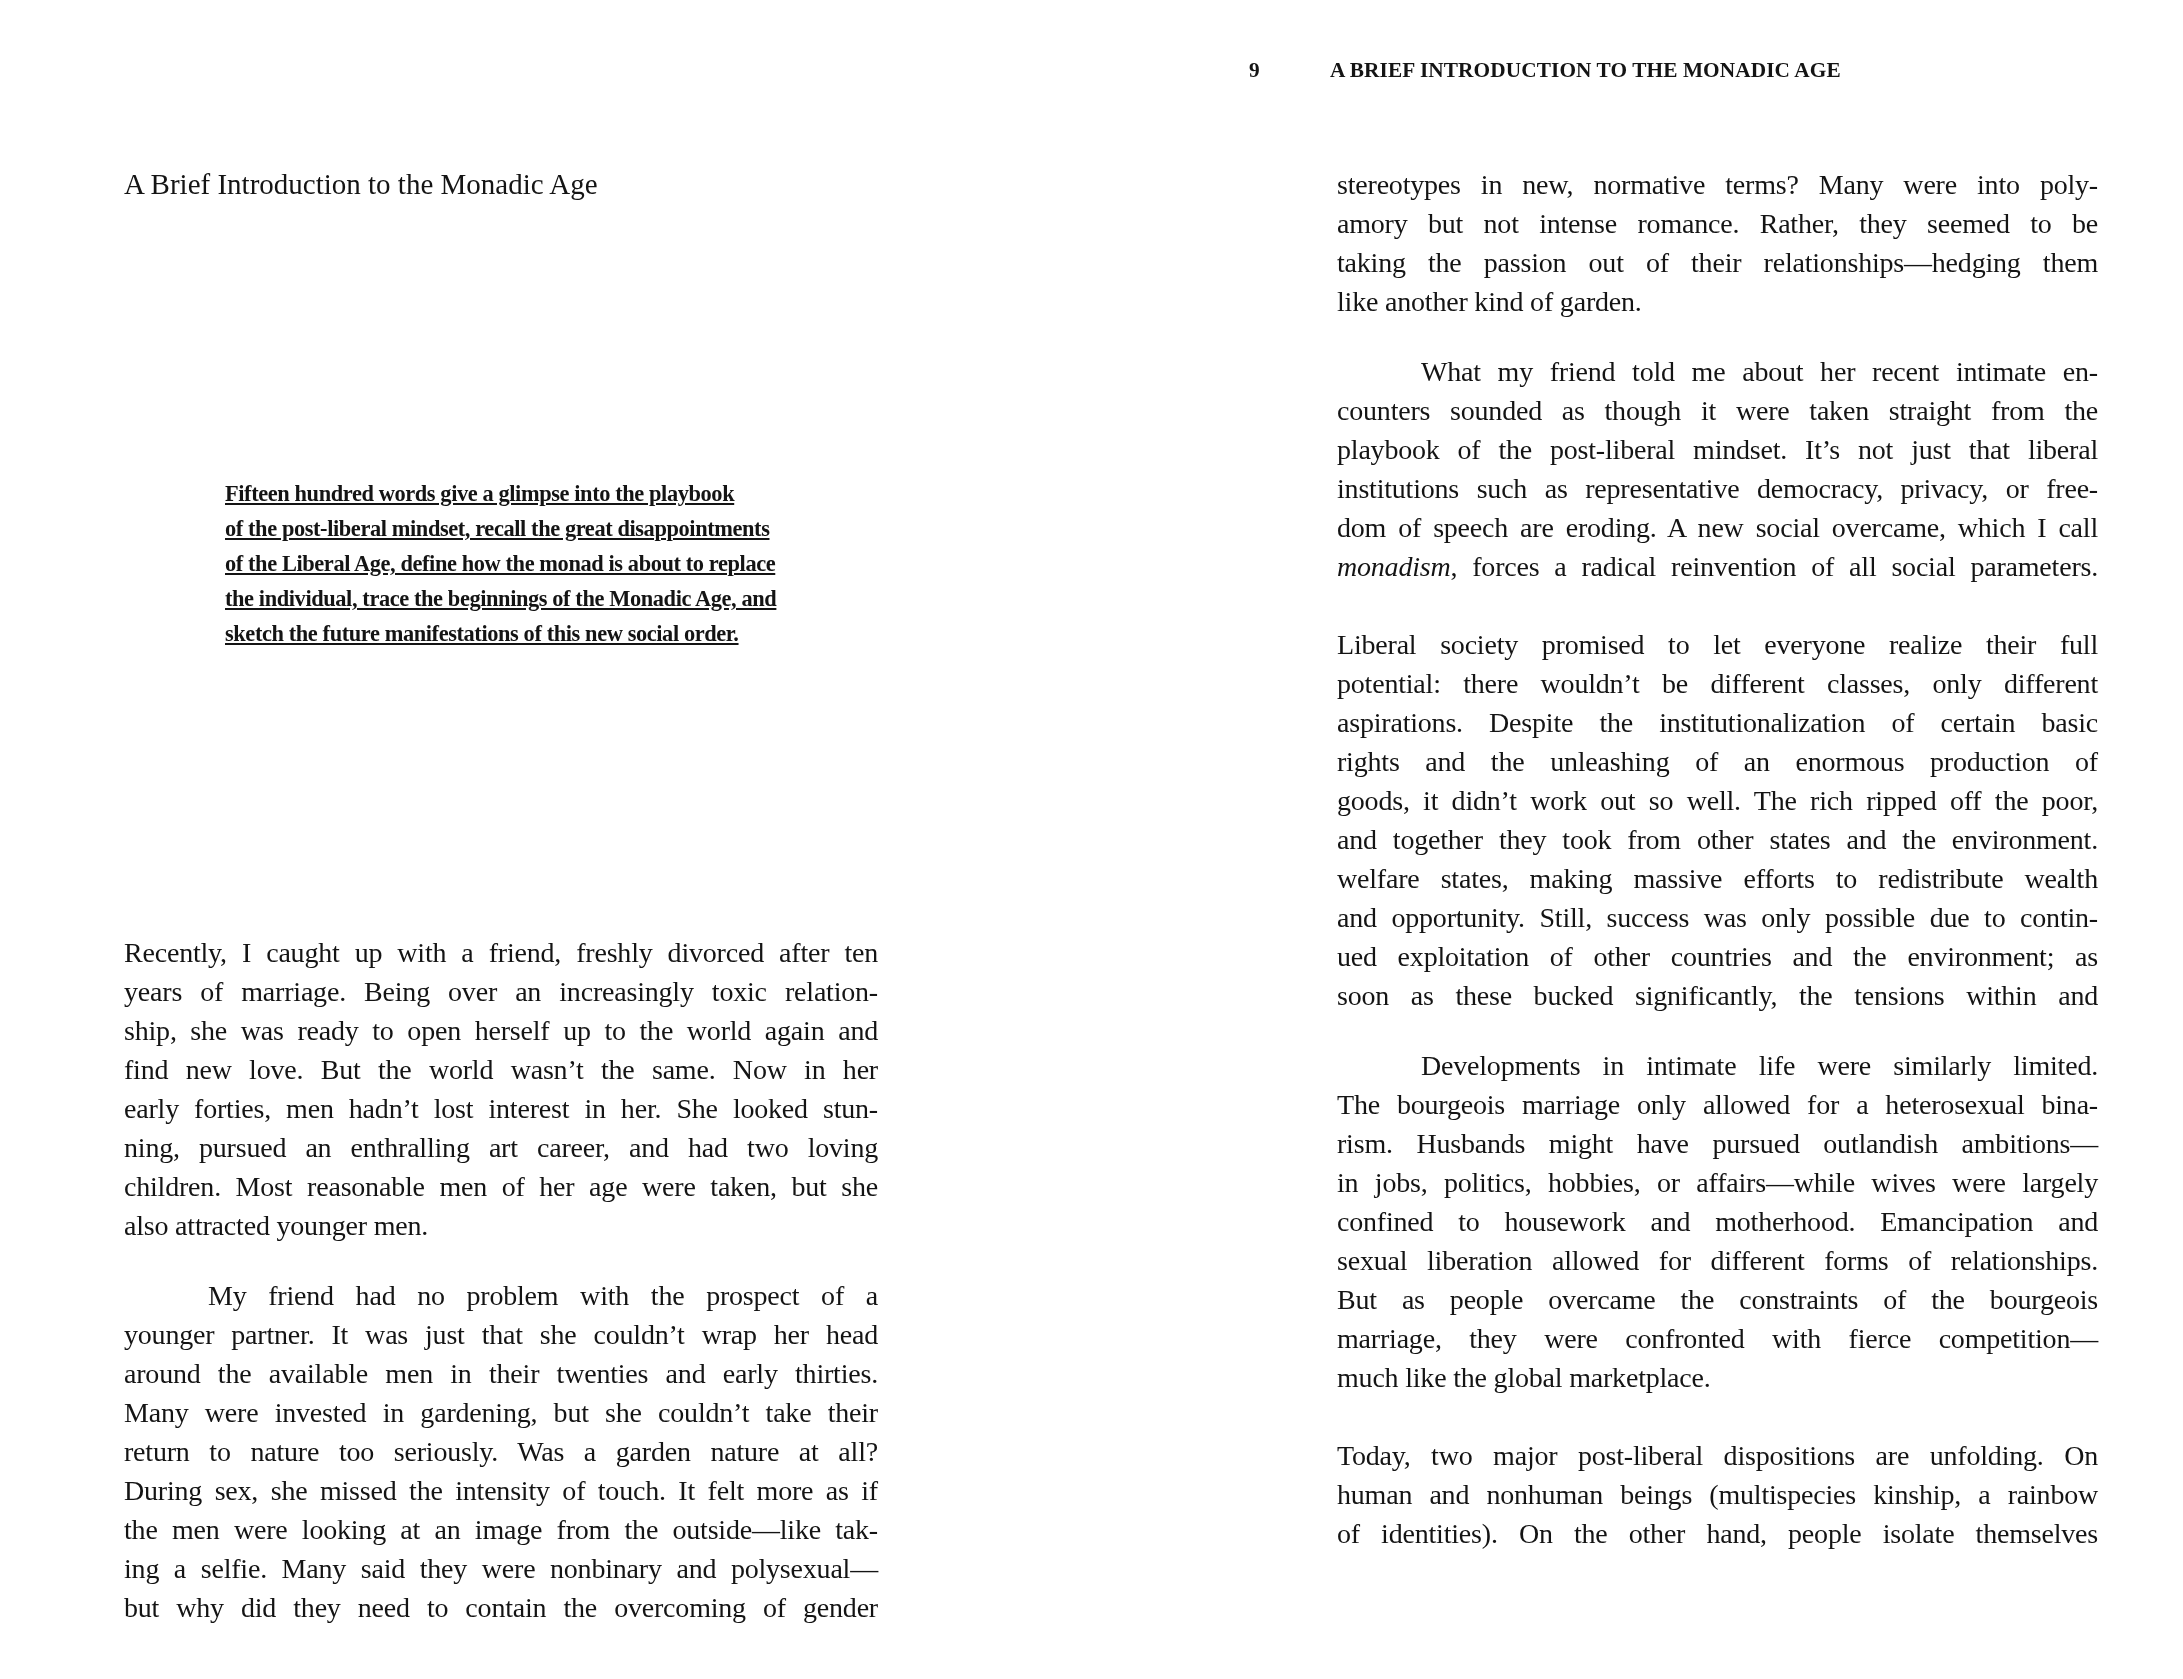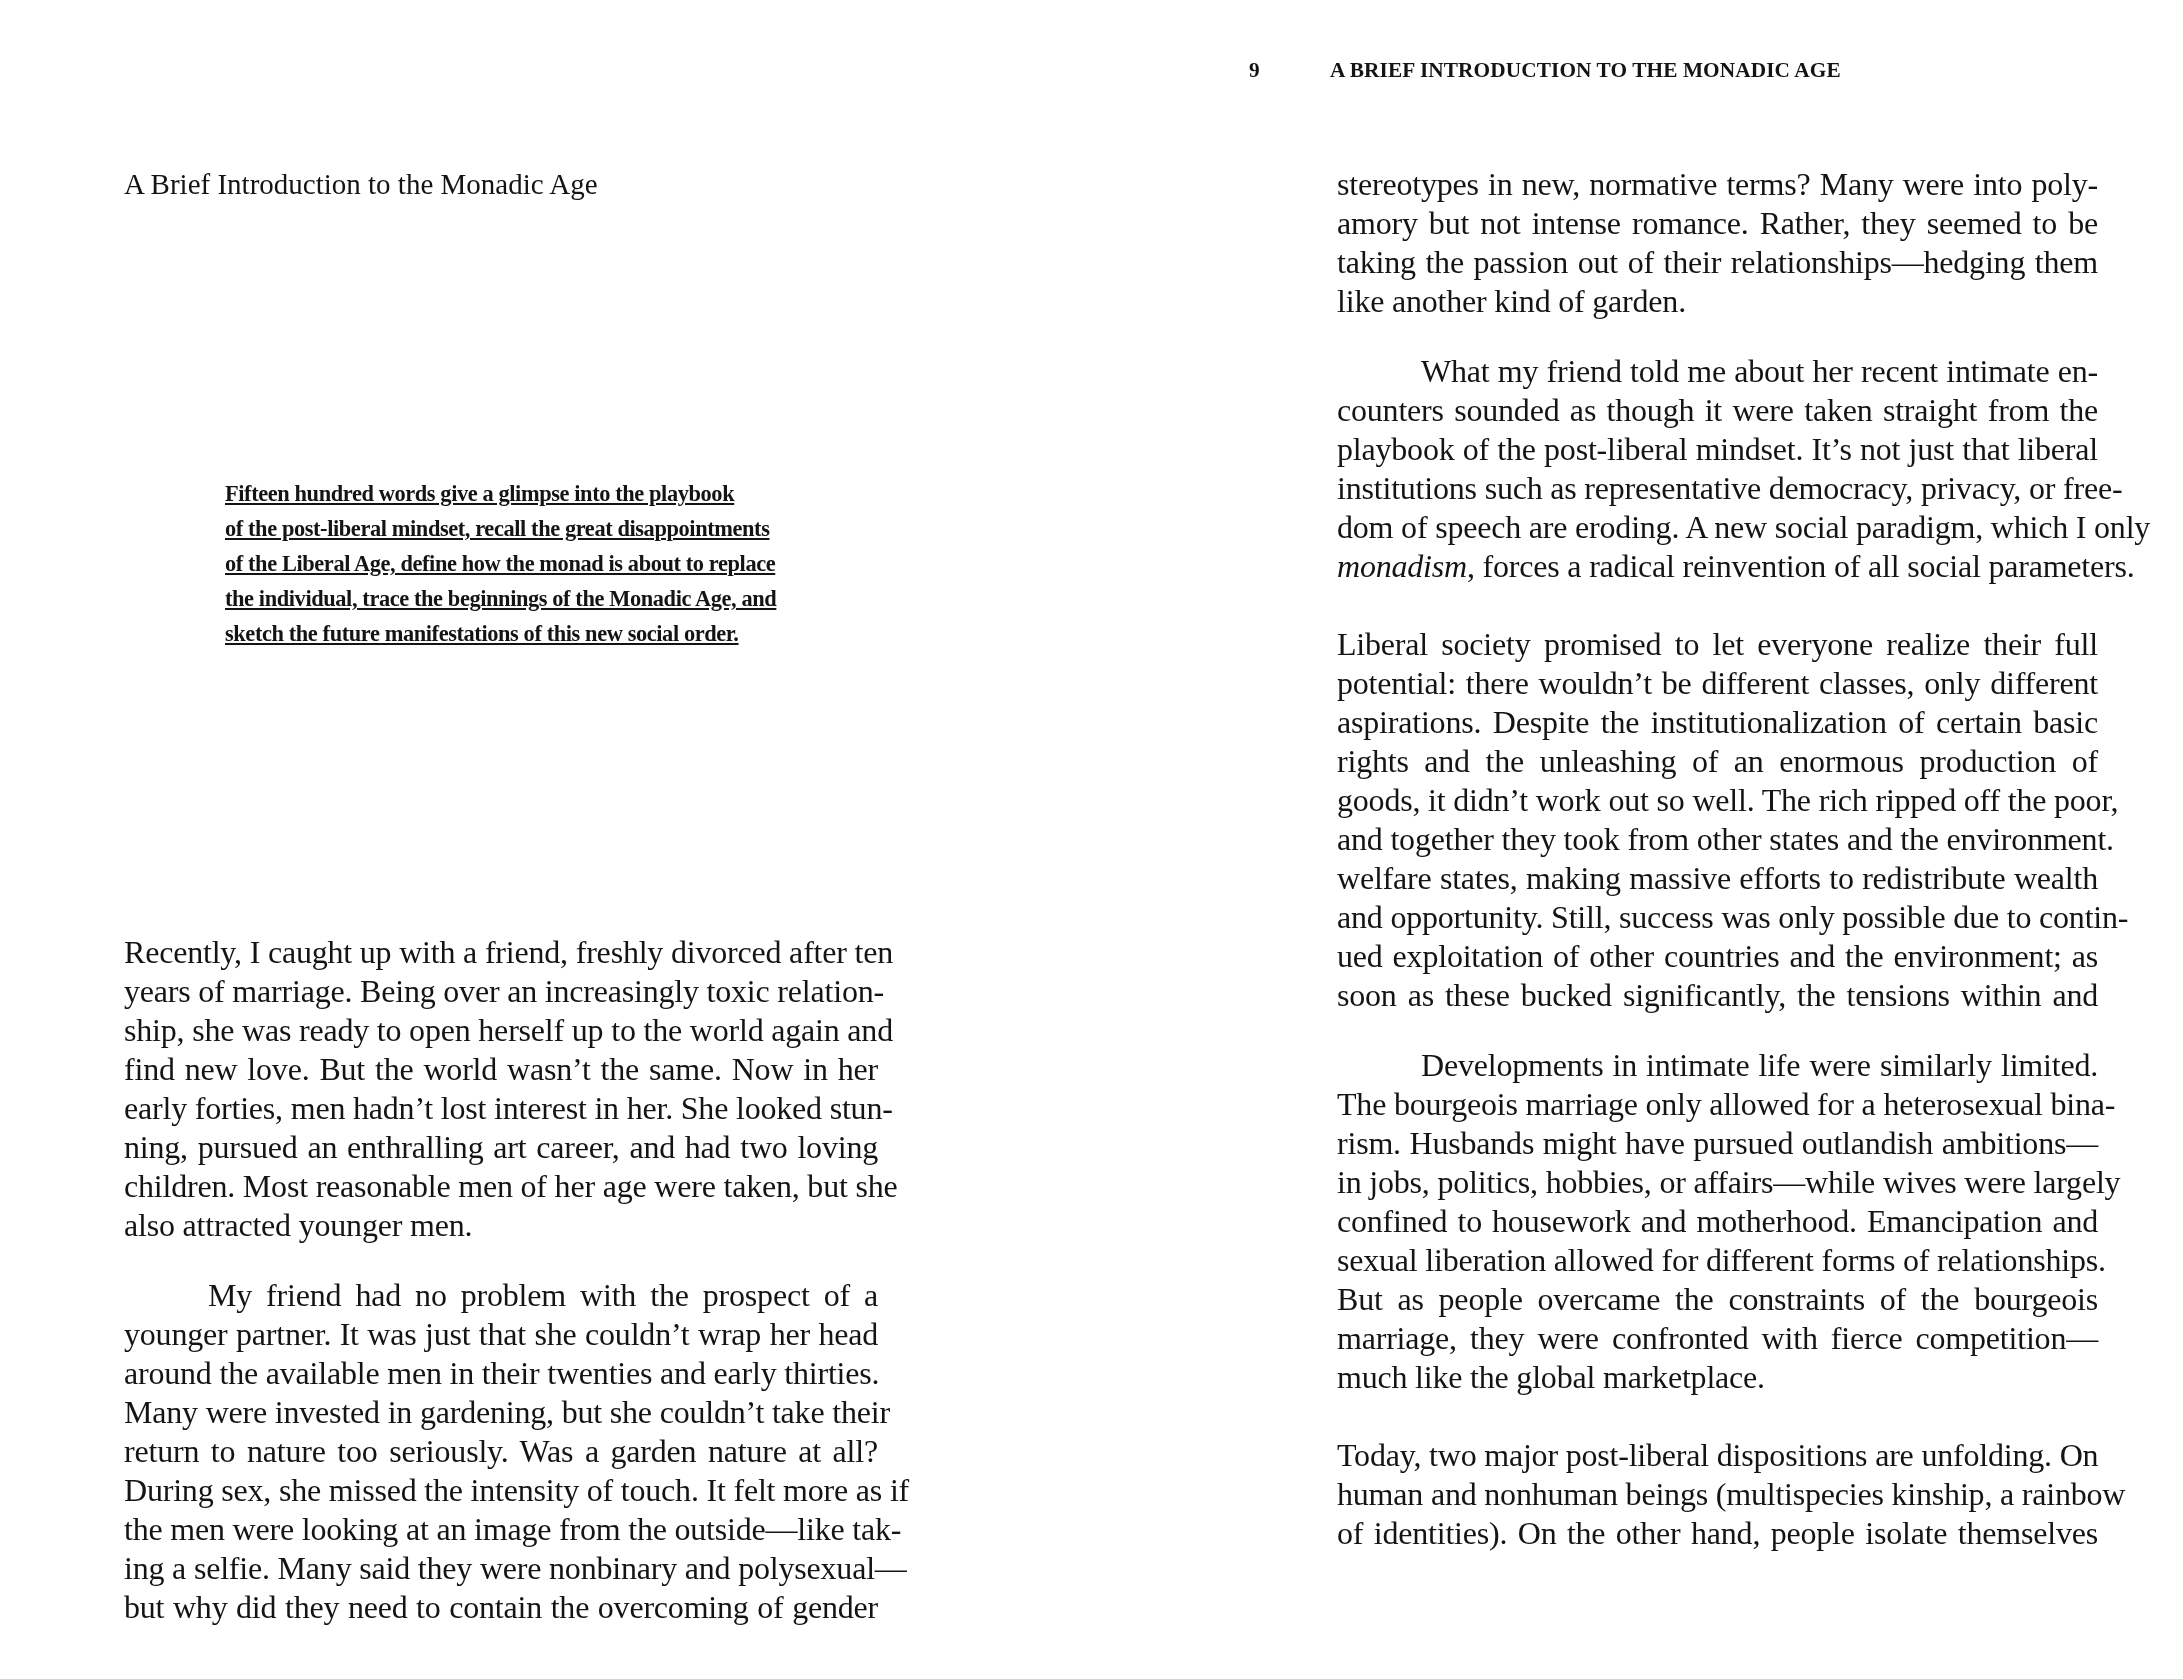--- a/index.html
+++ b/index.html
@@ -25,21 +25,21 @@
   }
 
   .abstract {
     position: absolute; left: 225px; top: 476px; width: 682px;
     font-weight: bold; font-size: 22.4px; line-height: 35px;
     letter-spacing: -0.4px;
     text-decoration: underline;
   }
 
   .body-text {
-    position: absolute; font-size: 32px; line-height: 39px;
+    position: absolute; font-size: 28px; line-height: 39px;
     letter-spacing: -0.2px;
   }
   .left-body { left: 124px; top: 933px; width: 754px; }
   .right-body { left: 246px; top: 165px; width: 761px; }
 
   .line { display: block; white-space: nowrap; text-align: justify; text-align-last: justify; }
   .line.last { text-align-last: left; }
   .line.indent { padding-left: 84px; margin-top: 31px; }
   .para-gap { display: block; height: 39px; }
   em { font-style: italic; }
@@ -94,21 +94,21 @@
       <span class="line">stereotypes in new, normative terms? Many were into poly-</span>
       <span class="line">amory but not intense romance. Rather, they seemed to be</span>
       <span class="line">taking the passion out of their relationships—hedging them</span>
       <span class="line last">like another kind of garden.</span>
     </div>
     <div>
       <span class="line indent">What my friend told me about her recent intimate en-</span>
       <span class="line">counters sounded as though it were taken straight from the</span>
       <span class="line">playbook of the post-liberal mindset. It’s not just that liberal</span>
       <span class="line">institutions such as representative democracy, privacy, or free-</span>
-      <span class="line">dom of speech are eroding. A new social paradigm, which I only</span>
+      <span class="line">dom of speech are eroding. A new social overcame, which I call</span>
       <span class="line"><em>monadism</em><span>, forces a radical reinvention of all social parameters.</span></span>
     </div>
     <span class="para-gap"></span>
     <div>
       <span class="line">Liberal society promised to let everyone realize their full</span>
       <span class="line">potential: there wouldn’t be different classes, only different</span>
       <span class="line">aspirations. Despite the institutionalization of certain basic</span>
       <span class="line">rights and the unleashing of an enormous production of</span>
       <span class="line">goods, it didn’t work out so well. The rich ripped off the poor,</span>
       <span class="line">and together they took from other states and the environment.</span>

